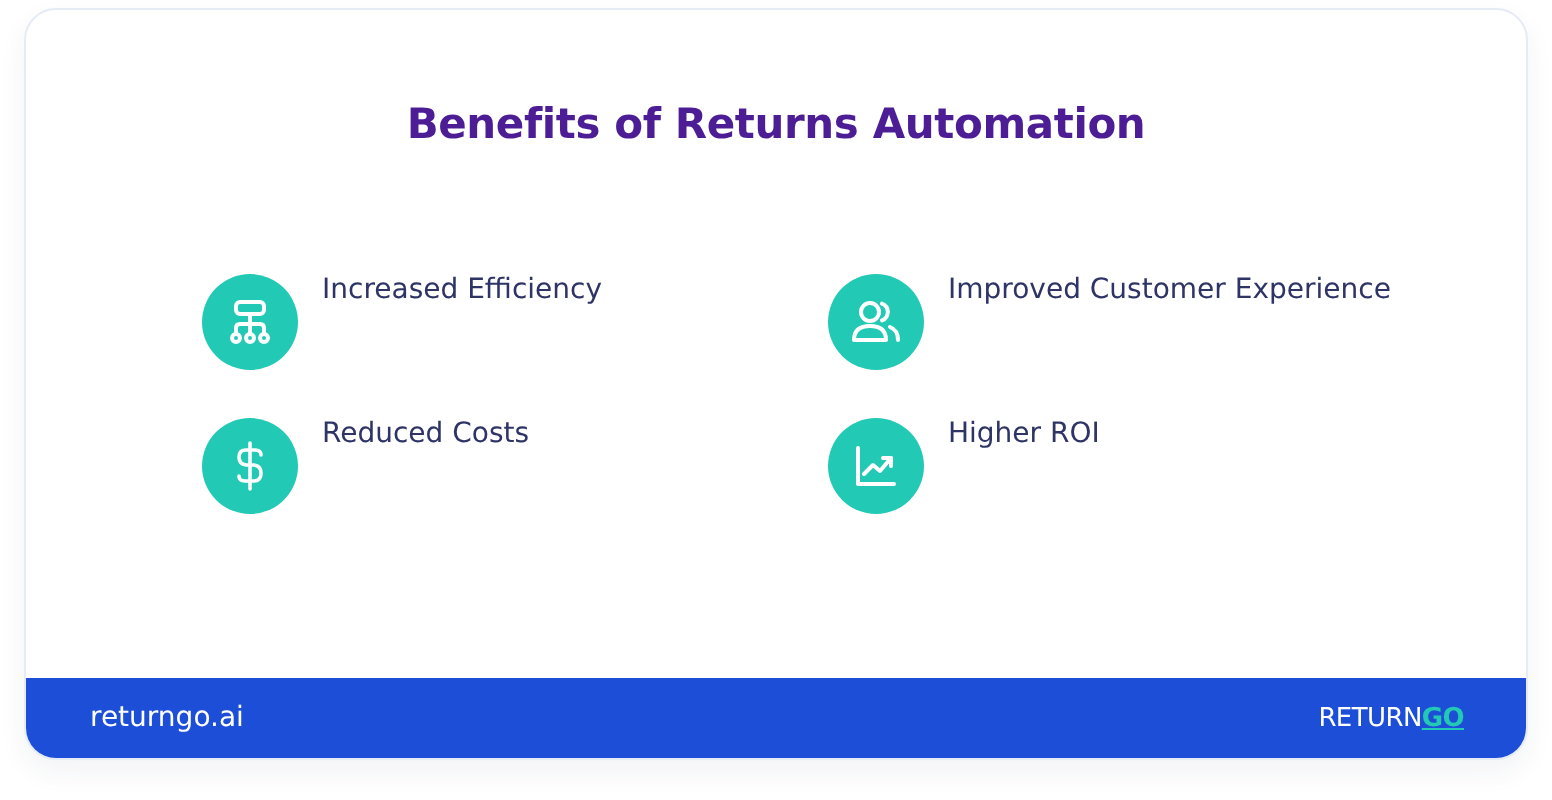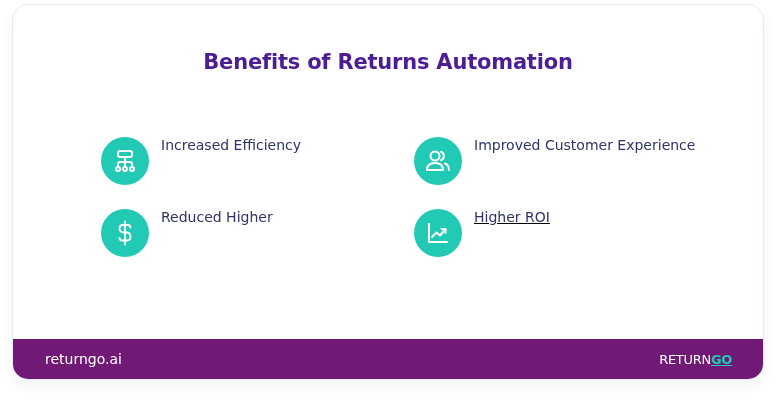--- a/index.html
+++ b/index.html
@@ -25,21 +25,21 @@
       width: 48px; height: 48px; border-radius: 50%;
       background: #22c9b4; display: flex; align-items: center; justify-content: center;
       flex-shrink: 0;
     }
     .icon-circle svg { width: 28px; height: 28px; }
     .item-label {
       margin-left: 12px; font-size: 14px; color: #2e3466; white-space: nowrap;
     }
     .footer {
       position: absolute; left: 0; bottom: 0; width: 100%; height: 40px;
-      background: #701a75; display: flex; align-items: center;
+      background: #1d4ed8; display: flex; align-items: center;
       justify-content: space-between; box-sizing: border-box; padding: 0 31px 0 32px;
     }
     .footer-url { color: #ffffff; font-size: 14px; }
     .brand { font-size: 13px; letter-spacing: -0.3px; }
     .brand-a { color: #ffffff; }
     .brand-b { color: #22c9b4; font-weight: bold; text-decoration: underline; }
   </style>
 </head>
 <body>
 
@@ -73,24 +73,24 @@
     <span class="item-label">Improved Customer Experience</span>
   </div>
 
   <div class="item" style="left:88px; top:204px;">
     <div class="icon-circle">
       <svg viewBox="0 0 28 28" fill="none" stroke="#ffffff" stroke-width="1.8" stroke-linecap="round" stroke-linejoin="round">
         <line x1="14" y1="2.5" x2="14" y2="25.5"></line>
         <path d="M19.5 8.5 Q19.5 6 16.5 6 H12 Q8.5 6 8.5 9.5 Q8.5 13 12 13.5 H16 Q19.5 14 19.5 17.5 Q19.5 21.5 16 21.5 H11.5 Q8.5 21.5 8.5 19"></path>
       </svg>
     </div>
-    <span class="item-label">Reduced Higher</span>
+    <span class="item-label">Reduced Costs</span>
   </div>
 
-  <div class="item" style="left:401px; top:204px;text-decoration:underline;">
+  <div class="item" style="left:401px; top:204px;">
     <div class="icon-circle">
       <svg viewBox="0 0 28 28" fill="none" stroke="#ffffff" stroke-width="2" stroke-linecap="round" stroke-linejoin="round">
         <path d="M5 5 V23 H23"></path>
         <path d="M8 18 L12.5 13.5 L16 16.5 L21.5 10"></path>
         <path d="M17.5 10 H21.5 V14"></path>
       </svg>
     </div>
     <span class="item-label">Higher ROI</span>
   </div>
 

